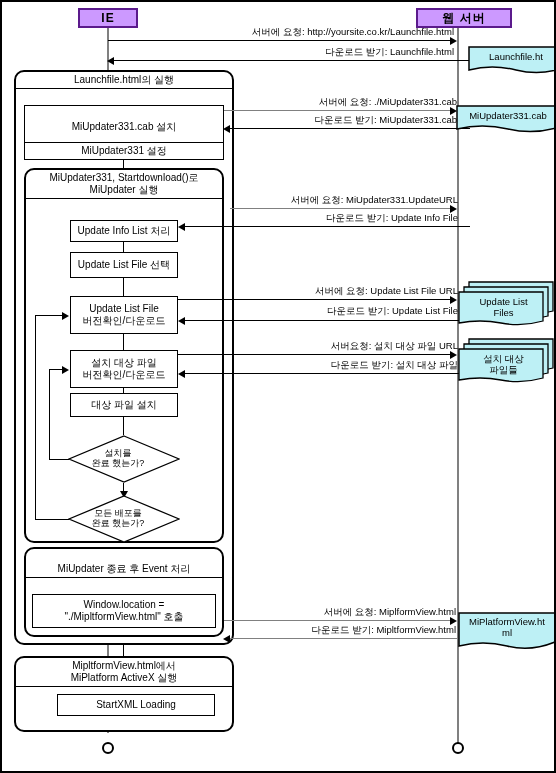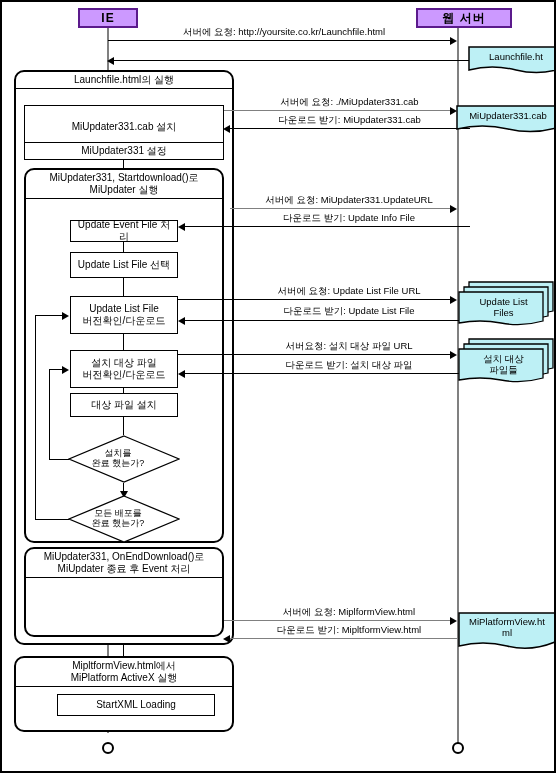--- a/index.html
+++ b/index.html
@@ -37,21 +37,21 @@
 
   
   .ar-r{width:0;height:0;border-top:4px solid transparent;
         border-bottom:4px solid transparent;border-left:7px solid #000;}
   .ar-l{width:0;height:0;border-top:4px solid transparent;
         border-bottom:4px solid transparent;border-right:7px solid #000;}
   .ar-d{width:0;height:0;border-left:4px solid transparent;
         border-right:4px solid transparent;border-top:7px solid #000;}
 
   
-  .msg{font-size:9.5px;color:#000;white-space:nowrap;text-align:center;}
+  .msg{font-size:9.5px;color:#000;white-space:nowrap;text-align:right;}
 
   
   .doc{position:absolute;}
   .doc svg{display:block;overflow:visible;}
   .doc-label{position:absolute;left:0;right:0;text-align:center;font-size:9.5px;
              line-height:11px;color:#000;pointer-events:none;}
 
   
   .diamond{position:absolute;}
   .diamond svg{display:block;}
@@ -70,20 +70,21 @@
   <div class="abs lifeline" style="left:105px;top:26px;height:705px;"></div>
   <div class="abs lifeline" style="left:455px;top:26px;height:716px;"></div>
 
   <div class="abs lifeline-end" style="left:100px;top:740px;"></div>
   <div class="abs lifeline-end" style="left:450px;top:740px;"></div>
 
   <div class="abs msg" style="left:112px;top:24px;width:340px;">서버에 요청: http://yoursite.co.kr/Launchfile.html</div>
   <div class="abs hline" style="left:106px;top:38px;width:344px;"></div>
   <div class="abs ar-r" style="left:448px;top:34.5px;"></div>
 
+  <div class="abs msg" style="left:112px;top:44px;width:340px;">다운로드 받기: Launchfile.html</div>
   <div class="abs hline" style="left:112px;top:58px;width:355px;"></div>
   <div class="abs ar-l" style="left:105px;top:54.5px;"></div>
 
   <div class="doc" style="left:466px;top:44px;">
     <svg width="96" height="30" viewBox="0 0 96 30">
       <path d="M1 1 H95 V22 Q72 30 48 24 Q24 18 1 24 Z" fill="#bdf0f5" stroke="#000" stroke-width="1.5"></path>
     </svg>
     <div class="doc-label" style="top:5px;">Launchfile.ht</div>
   </div>
 
@@ -112,21 +113,21 @@
 
   <div class="abs frame" style="left:22px;top:166px;width:200px;height:375px;">
     <div class="frame-title">
       <span>MiUpdater331, Startdownload()로</span><br>
       <span>MiUpdater 실행</span>
     </div>
   </div>
 
   <div class="abs vline" style="left:121px;top:158px;height:8px;"></div>
 
-  <div class="abs box" style="left:68px;top:218px;width:108px;height:22px;">Update Event File 처리</div>
+  <div class="abs box" style="left:68px;top:218px;width:108px;height:22px;">Update Info List 처리</div>
 
   <div class="abs msg" style="left:238px;top:192px;width:218px;">서버에 요청: MiUpdater331.UpdateURL</div>
   <div class="abs hline-g" style="left:228px;top:206px;width:222px;"></div>
   <div class="abs ar-r" style="left:448px;top:202.5px;"></div>
 
   <div class="abs msg" style="left:238px;top:210px;width:218px;">다운로드 받기: Update Info File</div>
   <div class="abs hline" style="left:183px;top:224px;width:285px;"></div>
   <div class="abs ar-l" style="left:176px;top:220.5px;"></div>
 
 
@@ -222,25 +223,31 @@
   <div class="abs hline" style="left:47px;top:367px;width:14px;"></div>
   <div class="abs ar-r" style="left:60px;top:363.5px;"></div>
 
   <div class="abs vline" style="left:33px;top:313px;height:204px;"></div>
   <div class="abs hline" style="left:33px;top:517px;width:34px;"></div>
   <div class="abs hline" style="left:33px;top:313px;width:28px;"></div>
   <div class="abs ar-r" style="left:60px;top:309.5px;"></div>
 
   <div class="abs frame" style="left:22px;top:545px;width:200px;height:90px;">
     <div class="frame-title">
-      <span>MiUpdater331, OnEndDownload()로</span><br>
+      <br>
       <span>MiUpdater 종료 후 Event 처리</span>
     </div>
   </div>
 
+  <div class="abs box" style="left:30px;top:592px;width:184px;height:34px;">
+    <div>
+      <span>Window.location =</span><br>
+      <span>"./MipltformView.html" 호출</span>
+    </div>
+  </div>
 
   <div class="abs msg" style="left:240px;top:604px;width:214px;">서버에 요청: MiplformView.html</div>
   <div class="abs hline-g" style="left:222px;top:618px;width:228px;"></div>
   <div class="abs ar-r" style="left:448px;top:614.5px;"></div>
 
   <div class="abs msg" style="left:240px;top:622px;width:214px;">다운로드 받기: MipltformView.html</div>
   <div class="abs hline-g" style="left:228px;top:636px;width:240px;"></div>
   <div class="abs ar-l" style="left:221px;top:632.5px;"></div>
 
   <div class="doc" style="left:456px;top:610px;">

